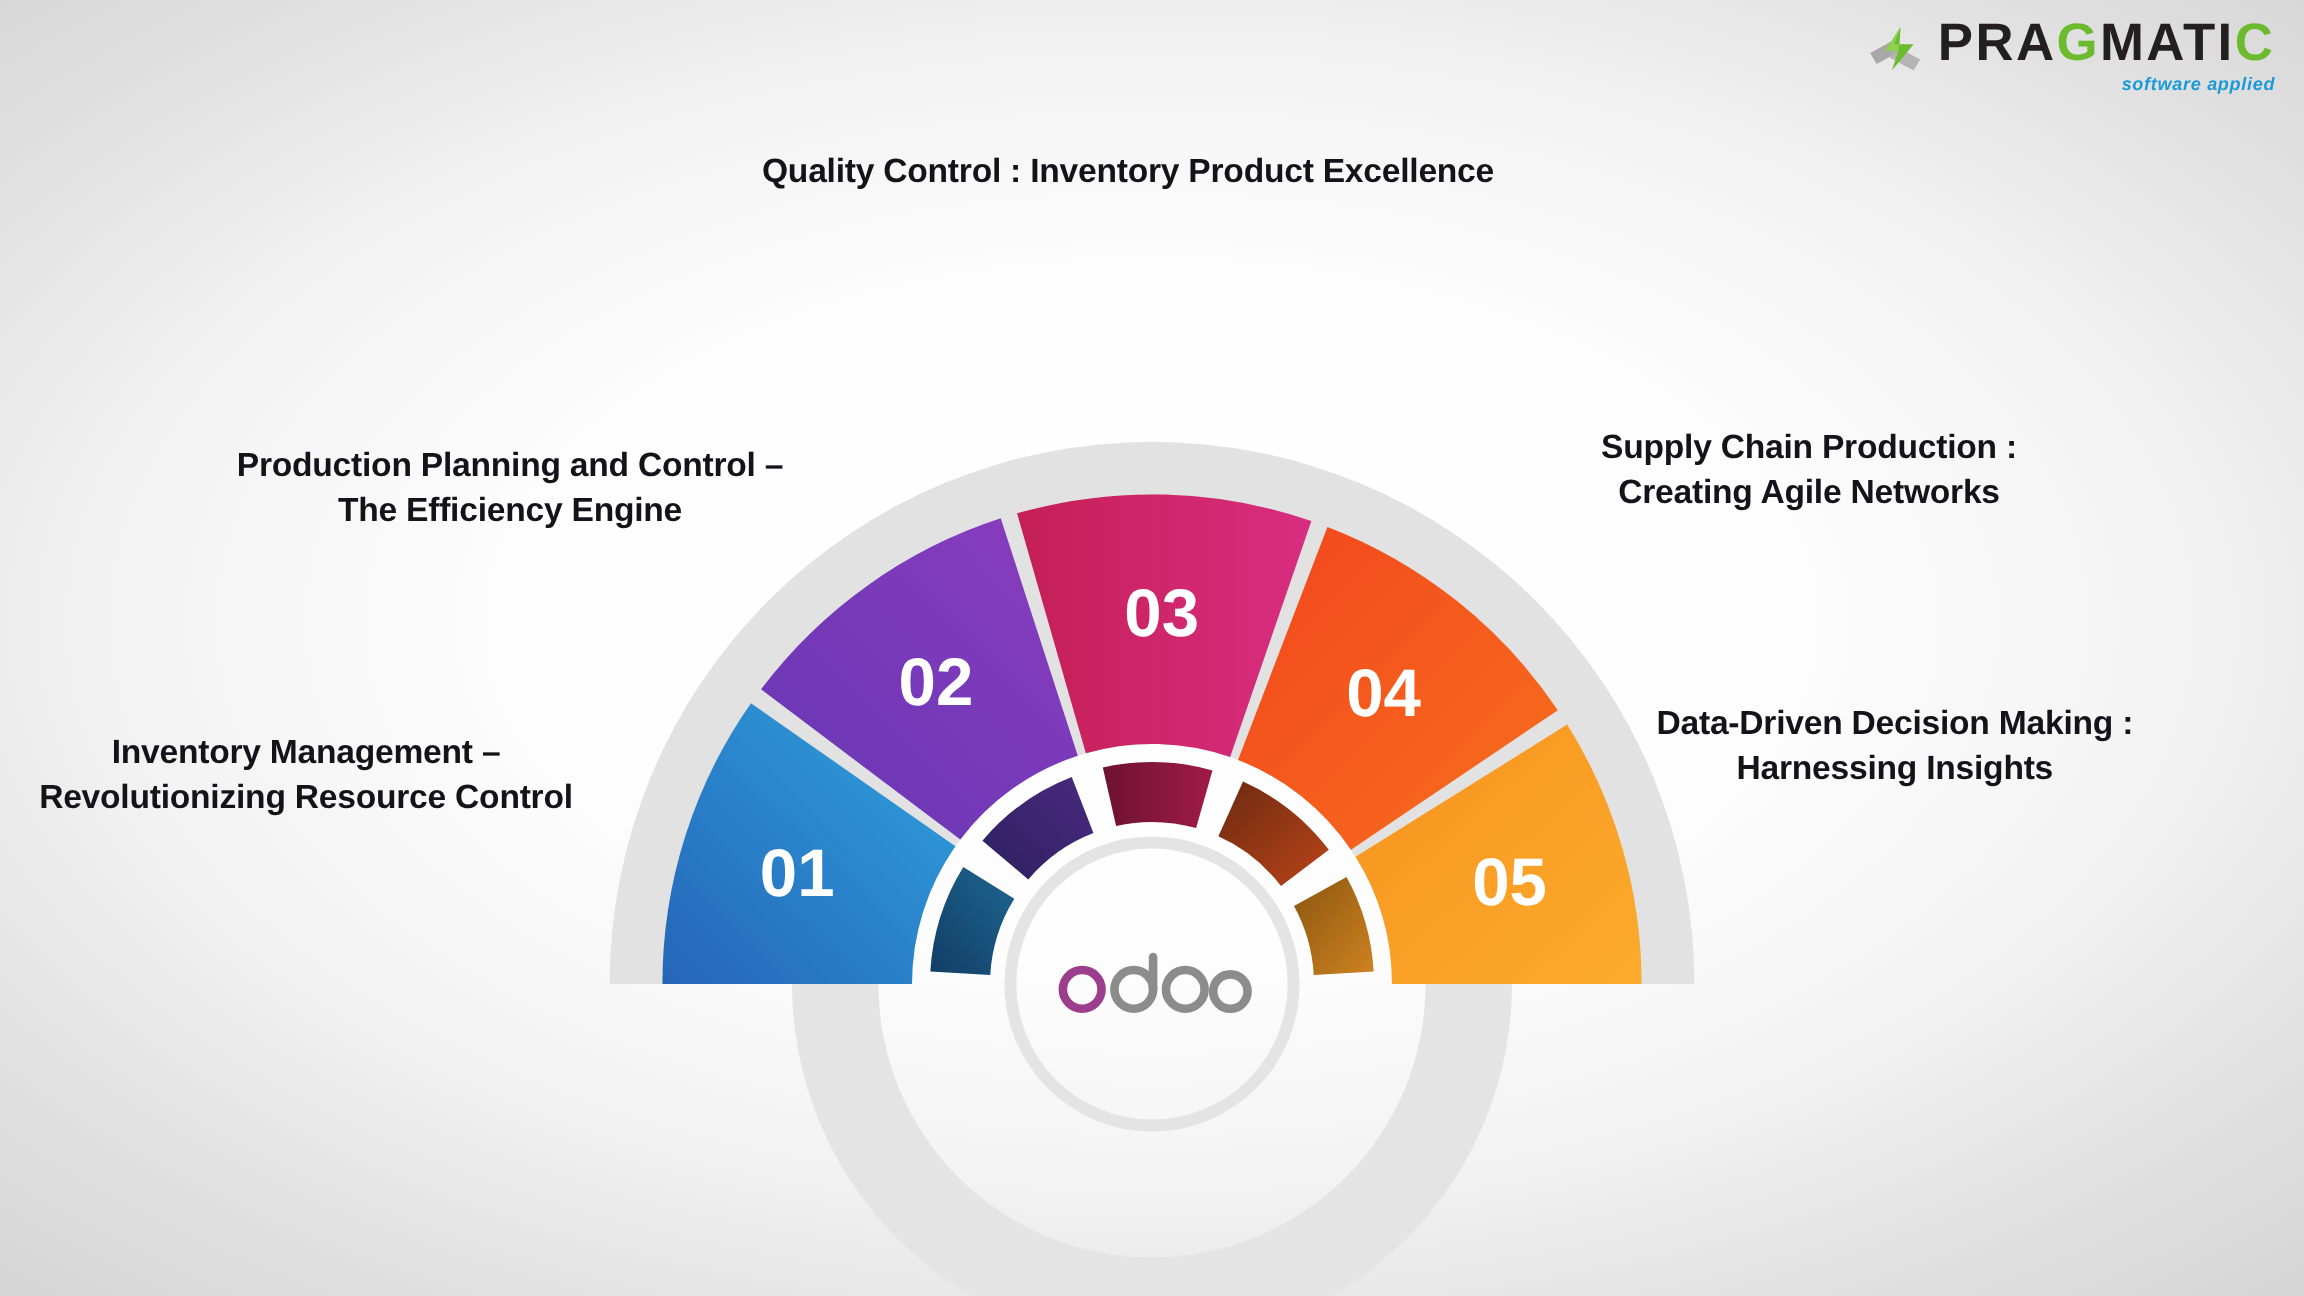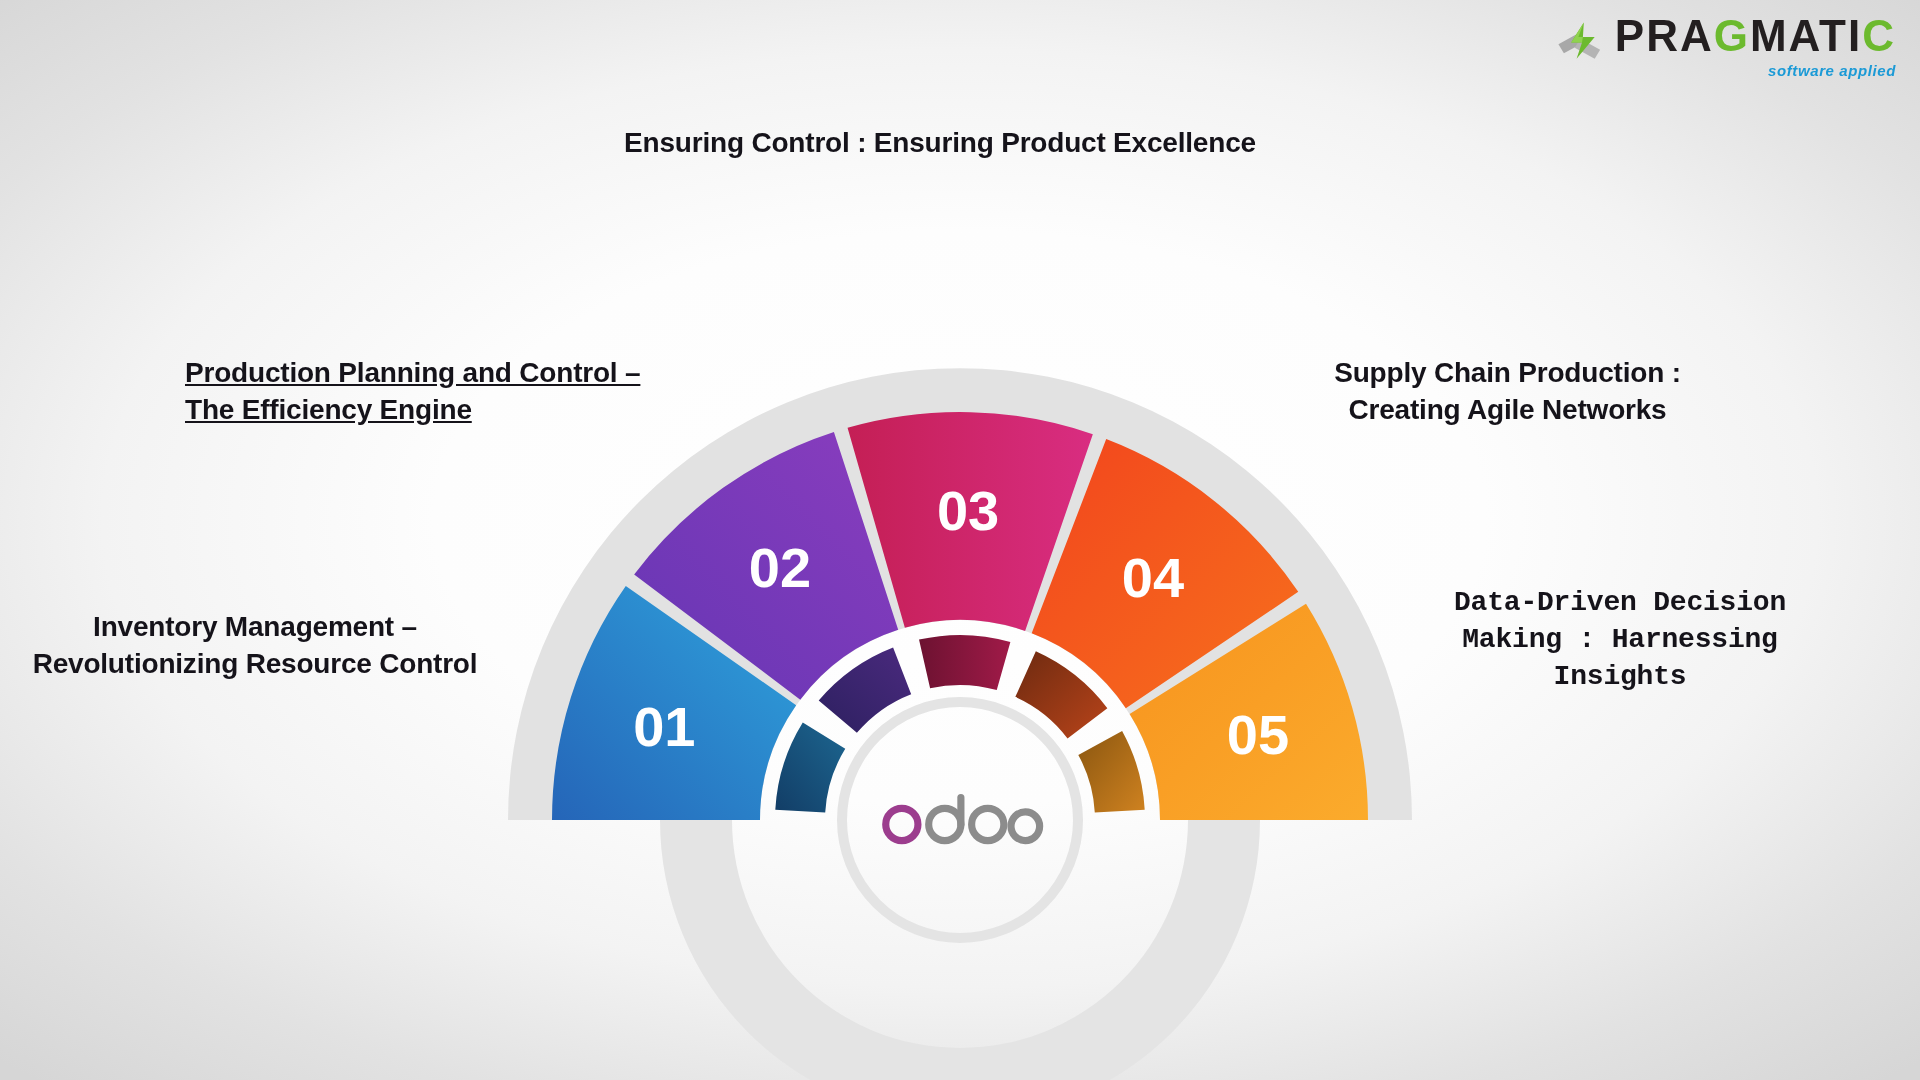--- a/index.html
+++ b/index.html
@@ -83,24 +83,24 @@
   .callout {
     position: absolute;
     font-family: "Liberation Sans", sans-serif;
     font-size: 28px;
     font-weight: 700;
     line-height: 1.32;
     color: #15131a;
     letter-spacing: -0.2px;
   }
   #callout-03 { left: 620px; top: 125px; width: 640px; text-align: center; }
-  #callout-02 { left: 185px; top: 355px; width: 480px; text-align: left; text-decoration: underline; }
+  #callout-02 { left: 185px; top: 370px; width: 480px; text-align: center; }
   #callout-01 { left: 10px; top: 573px; width: 490px; text-align: center; margin-top: 36px; }
   #callout-04 { left: 1285px; top: 355px; width: 445px; text-align: center; }
-  #callout-05 { left: 1420px; top: 585px; width: 400px; text-align: center; font-family: Liberation Mono, monospace; }
+  #callout-05 { left: 1379px; top: 585px; width: 400px; text-align: center; }
 </style>
 </head>
 <body>
 
 <div id="brand-logo">
   <svg class="mark" viewBox="0 0 64 64">
     <polygon points="6,30 28,18 34,28 12,40" fill="#a8a8a8"></polygon>
     <polygon points="30,24 52,36 46,46 24,34" fill="#b4b4b4"></polygon>
     <polygon points="34,6 20,28 32,28 26,46 46,22 33,22" fill="#6cba2e"></polygon>
     <polygon points="34,6 28,22 33,22 32,28 20,28" fill="#8fd24f"></polygon>
@@ -192,17 +192,17 @@
 <div id="odoo-logo">
   <svg viewBox="0 0 190 62" width="170" height="56">
     <circle cx="30" cy="36" r="18" fill="none" stroke="#9c3d8e" stroke-width="8"></circle>
     <circle cx="78" cy="36" r="18" fill="none" stroke="#8c8c8c" stroke-width="8"></circle>
     <path d="M 96 36 L 96 6" fill="none" stroke="#8c8c8c" stroke-width="8" stroke-linecap="round"></path>
     <circle cx="126" cy="36" r="18" fill="none" stroke="#8c8c8c" stroke-width="8"></circle>
     <circle cx="168" cy="38" r="16" fill="none" stroke="#8c8c8c" stroke-width="8"></circle>
   </svg>
 </div>
 
-<div class="callout" id="callout-03">Ensuring Control : Ensuring Product Excellence</div>
+<div class="callout" id="callout-03">Quality Control : Inventory Product Excellence</div>
 <div class="callout" id="callout-02">Production Planning and Control – The Efficiency Engine</div>
 <div class="callout" id="callout-01">Inventory Management – Revolutionizing Resource Control</div>
 <div class="callout" id="callout-04">Supply Chain Production : Creating Agile Networks</div>
 <div class="callout" id="callout-05">Data-Driven Decision Making : Harnessing Insights</div>
 
 </body></html>

